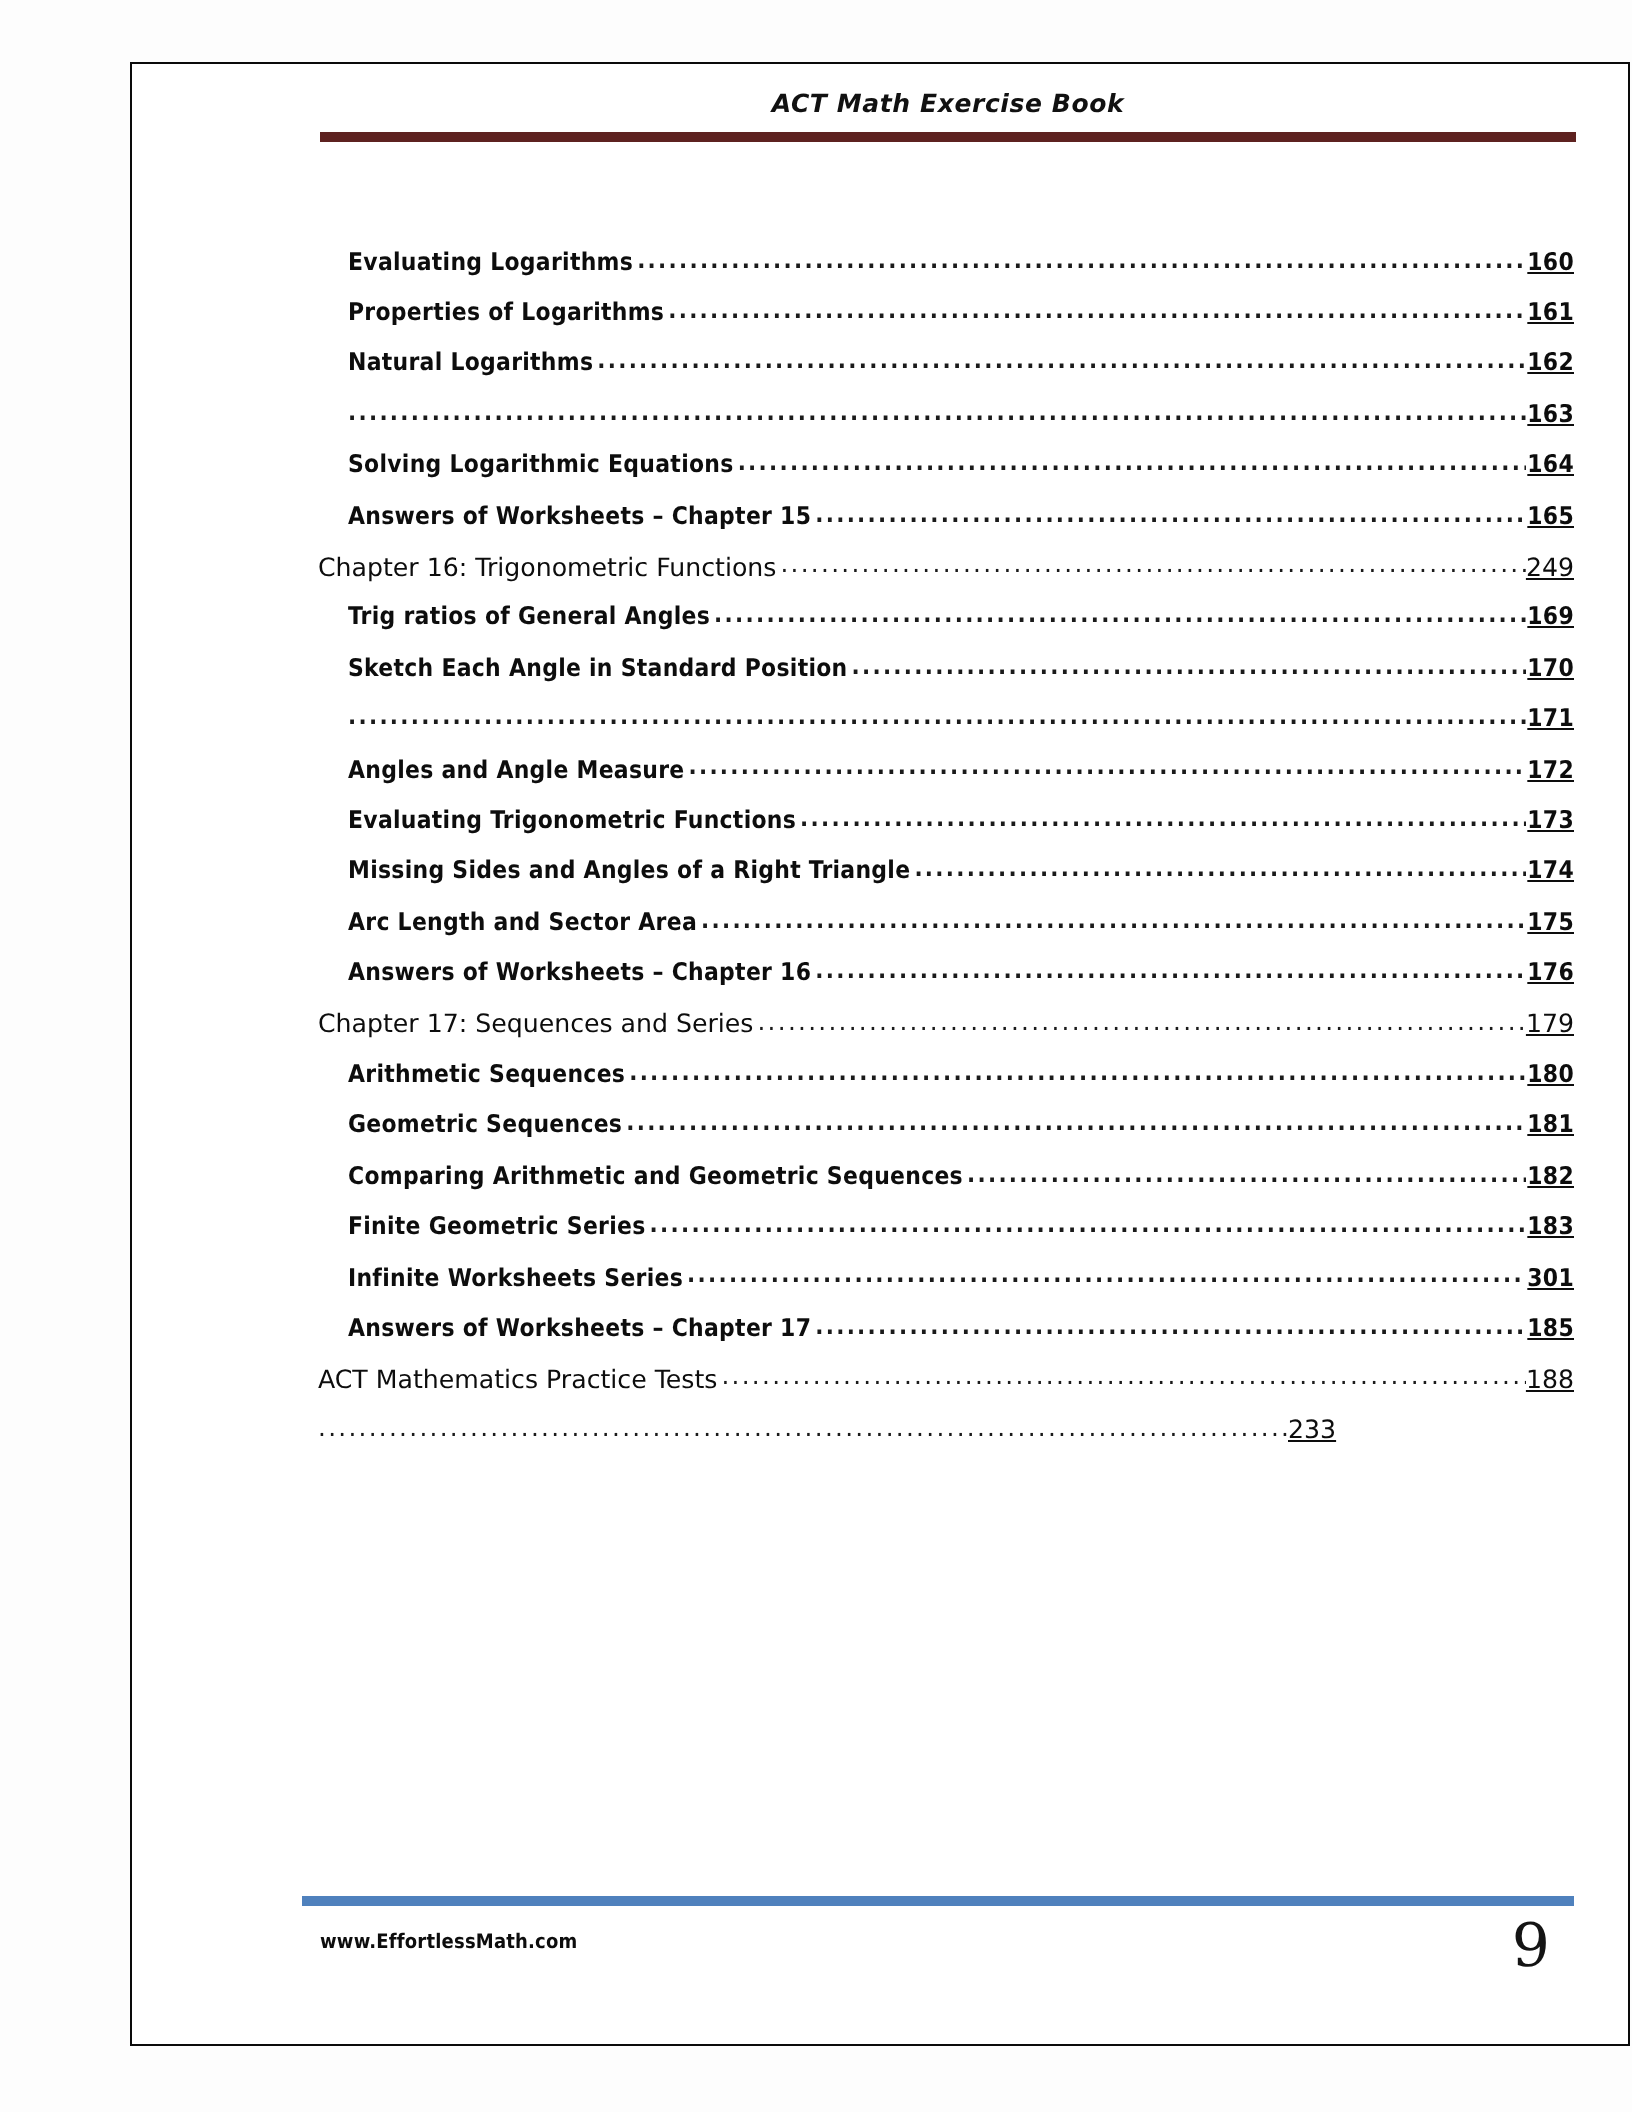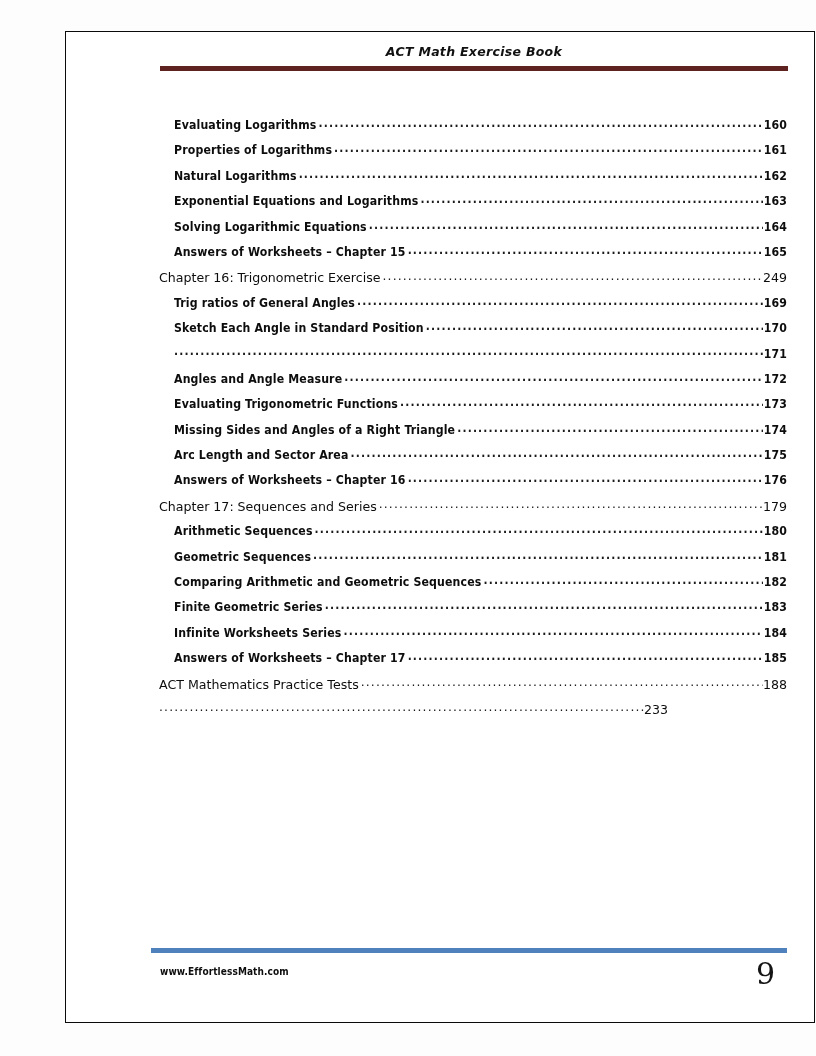--- a/index.html
+++ b/index.html
@@ -62,21 +62,21 @@
   
   .toc {
     position: absolute;
     left: 93px;
     top: 86px;
     width: 628px;
   }
 
   .toc-row {
     display: flex;
-    align-items: flex-start;
+    align-items: center;
     height: 25.4px;
     color: #0d0d0d;
     white-space: nowrap;
     overflow: hidden;
   }
 
   
   .toc-row.level-chapter {
     font-family: "DejaVu Sans", sans-serif;
     font-weight: 400;
@@ -118,20 +118,21 @@
     overflow: hidden;
     white-space: nowrap;
     font-size: 0.98em;
     letter-spacing: 1.15px;
     color: #1a1a1a;
   }
   .toc-page {
     flex: 0 0 auto;
     padding-left: 0px;
     text-align: right;
+    text-decoration: underline;
   }
   .toc-row.level-entry .toc-page {
     min-width: 24px;
   }
   .toc-row.level-chapter .toc-page {
     min-width: 0;
   }
 
   
   .footer {
@@ -198,42 +199,41 @@
           <span class="toc-page">161</span>
         </div>
         <div class="toc-row level-entry">
           <span class="toc-label">Natural Logarithms</span>
           <span class="leader-wrap">
             <span class="leader-dots">...................................................................................................................................................................................................................................................................</span>
           </span>
           <span class="toc-page">162</span>
         </div>
         <div class="toc-row level-entry">
-          <span class="toc-label">Exponential Equations and Logarithms</span>
           <span class="leader-wrap">
             <span class="leader-dots">...................................................................................................................................................................................................................................................................</span>
           </span>
           <span class="toc-page">163</span>
         </div>
         <div class="toc-row level-entry">
           <span class="toc-label">Solving Logarithmic Equations</span>
           <span class="leader-wrap">
             <span class="leader-dots">...................................................................................................................................................................................................................................................................</span>
           </span>
           <span class="toc-page">164</span>
         </div>
         <div class="toc-row level-entry">
           <span class="toc-label">Answers of Worksheets – Chapter 15</span>
           <span class="leader-wrap">
             <span class="leader-dots">...................................................................................................................................................................................................................................................................</span>
           </span>
           <span class="toc-page">165</span>
         </div>
         <div class="toc-row level-chapter">
-          <span class="toc-label">Chapter 16:  Trigonometric Exercise</span>
+          <span class="toc-label">Chapter 16:  Trigonometric Functions</span>
           <span class="leader-wrap">
             <span class="leader-dots">...................................................................................................................................................................................................................................................................</span>
           </span>
           <span class="toc-page">249</span>
         </div>
         <div class="toc-row level-entry">
           <span class="toc-label">Trig ratios of General Angles</span>
           <span class="leader-wrap">
             <span class="leader-dots">...................................................................................................................................................................................................................................................................</span>
           </span>
@@ -320,21 +320,21 @@
           <span class="leader-wrap">
             <span class="leader-dots">...................................................................................................................................................................................................................................................................</span>
           </span>
           <span class="toc-page">183</span>
         </div>
         <div class="toc-row level-entry">
           <span class="toc-label">Infinite Worksheets Series</span>
           <span class="leader-wrap">
             <span class="leader-dots">...................................................................................................................................................................................................................................................................</span>
           </span>
-          <span class="toc-page">184</span>
+          <span class="toc-page">301</span>
         </div>
         <div class="toc-row level-entry">
           <span class="toc-label">Answers of Worksheets – Chapter 17</span>
           <span class="leader-wrap">
             <span class="leader-dots">...................................................................................................................................................................................................................................................................</span>
           </span>
           <span class="toc-page">185</span>
         </div>
         <div class="toc-row level-chapter">
           <span class="toc-label">ACT Mathematics Practice Tests</span>

